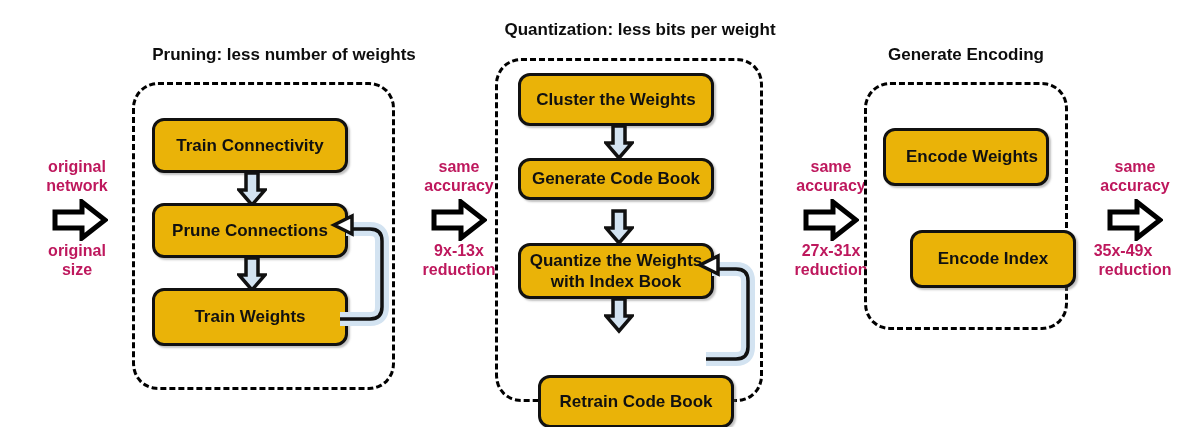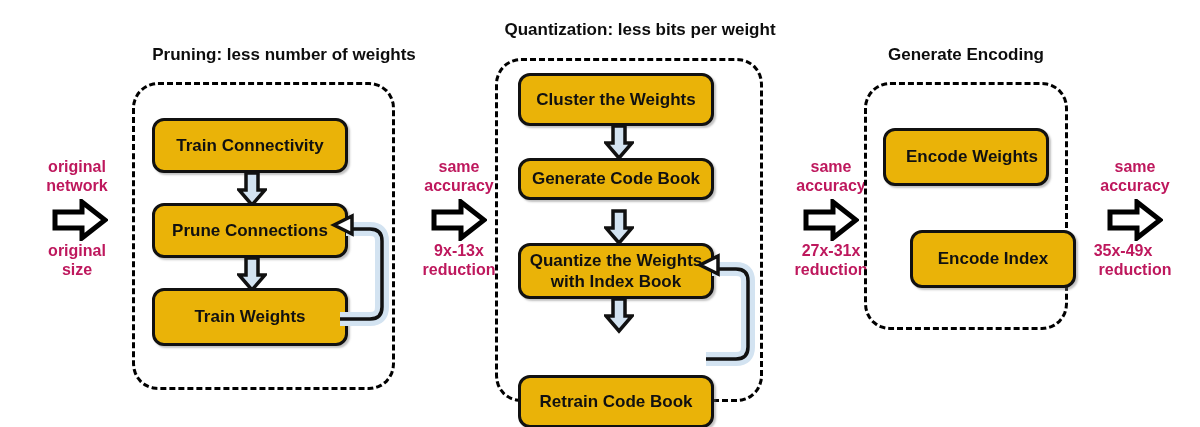--- a/index.html
+++ b/index.html
@@ -132,21 +132,21 @@
       <div>with Index Book</div>
     </div>
   </div>
 
   <div class="abs down-arrow" style="left:604px;top:297px;">
     <svg width="30" height="37" viewBox="0 0 30 37">
       <polygon points="9,2 21,2 21,19 28,19 15,34 2,19 9,19" fill="#d3e3f1" stroke="#111111" stroke-width="3.5" stroke-linejoin="miter"></polygon>
     </svg>
   </div>
 
-  <div class="abs pbox" style="left:518px;top:331px;width:196px;height:53px;margin-top:44px;">Retrain Code Book</div>
+  <div class="abs pbox" style="left:538px;top:331px;width:196px;height:53px;margin-top:44px;">Retrain Code Book</div>
 
   <div class="abs loop" style="left:696px;top:243px;">
     <svg width="70" height="140" viewBox="0 0 70 140">
       <path d="M 10 116 L 40 116 Q 52 116 52 104 L 52 38 Q 52 26 40 26 L 16 26" fill="none" stroke="#d3e3f1" stroke-width="14" stroke-linecap="butt"></path>
       <path d="M 10 116 L 40 116 Q 52 116 52 104 L 52 38 Q 52 26 40 26 L 16 26" fill="none" stroke="#111111" stroke-width="3.5" stroke-linecap="butt"></path>
       <polygon points="4,22 22,13 22,31" fill="#ffffff" stroke="#111111" stroke-width="3.5" stroke-linejoin="miter"></polygon>
     </svg>
   </div>
 
   <div class="abs caption" style="left:776px;top:157px;width:110px;">same</div>

